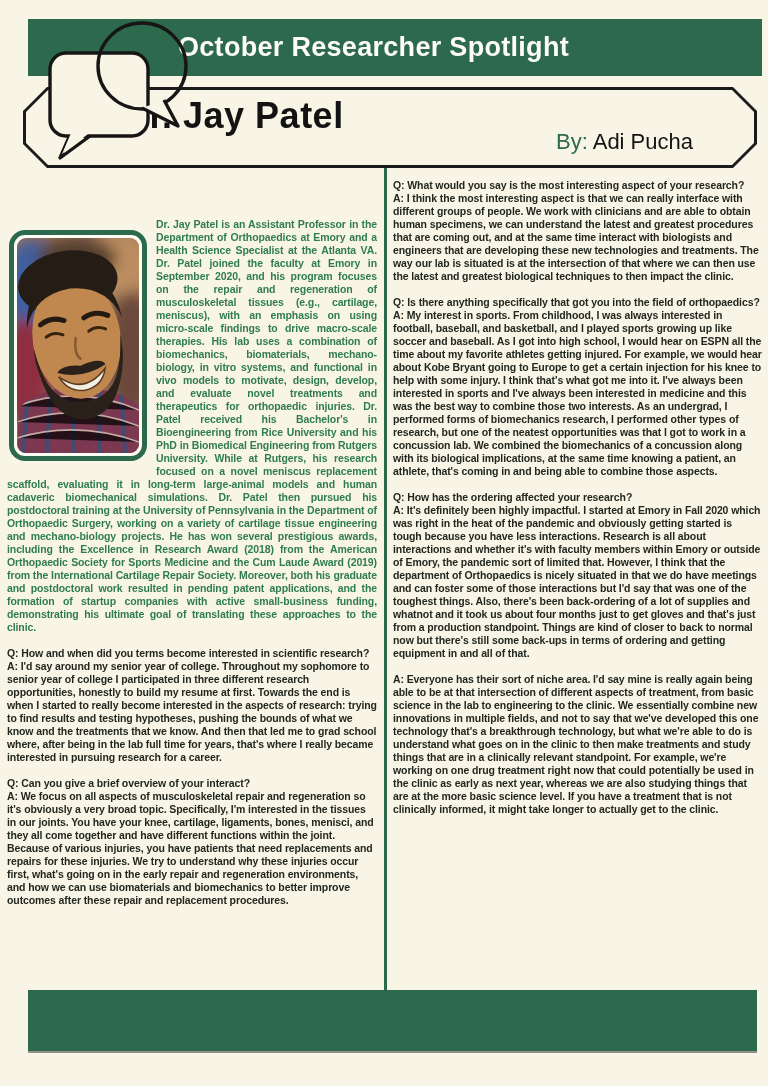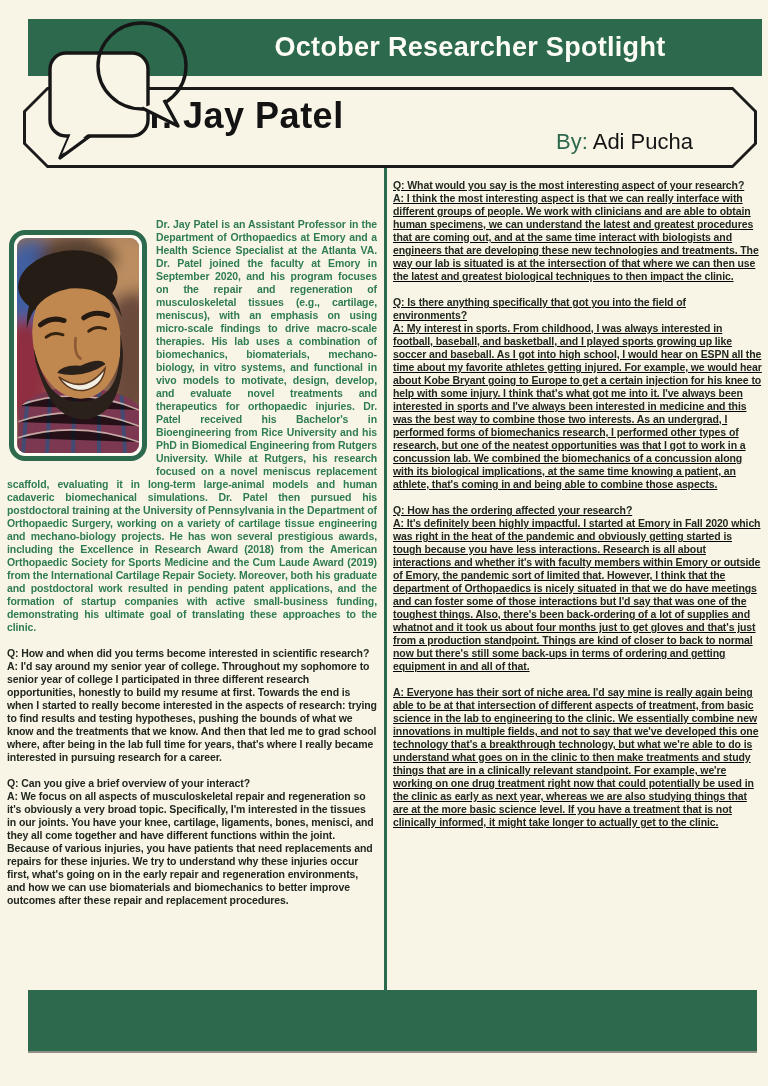--- a/index.html
+++ b/index.html
@@ -9,21 +9,21 @@
     font-family:"Liberation Sans","DejaVu Sans",sans-serif;
   }
   .page{position:absolute;inset:0;}
 
   
   .header-bar{
     position:absolute;left:28px;top:19px;width:734px;height:57px;
     background:#2d6a4d;z-index:1;
   }
   .header-title{
-    height:57px;line-height:57px;text-align:center;padding-left:150px;
+    height:57px;line-height:57px;text-align:left;padding-left:150px;
     color:#fdfdf6;font-size:27px;font-weight:800;letter-spacing:.3px;
   }
 
   
   .banner-outer{
     position:absolute;left:23px;top:87px;width:734px;height:81px;z-index:2;
     background:#1b1b1b;
     clip-path:polygon(24px 0,calc(100% - 24px) 0,100% 24px,100% calc(100% - 24px),calc(100% - 24px) 100%,24px 100%,0 calc(100% - 24px),0 24px);
   }
   .banner-inner{
@@ -50,21 +50,21 @@
     background:#2d6a4d;z-index:0;
   }
 
   
   .col-left{
     position:absolute;left:7px;top:178px;width:370px;height:804px;
     overflow:hidden;z-index:1;margin-top:40px;
   }
   .col-right{
     position:absolute;left:393px;top:179px;width:369px;height:803px;
-    overflow:hidden;z-index:1;text-decoration:underline;
+    overflow:hidden;z-index:1;
   }
   .bio-text{
     margin:0 0 13px 0;
     color:#2f7c52;font-size:10.5px;line-height:13px;font-weight:700;
     text-align:justify;letter-spacing:-0.1px;
   }
   .qa-block{margin:0 0 13px 0;}
   .qa-block p{
     margin:0;color:#222820;font-size:10.5px;line-height:13px;font-weight:700;
     letter-spacing:-0.1px;text-align:left;
@@ -192,21 +192,21 @@
       <p>A: We focus on all aspects of musculoskeletal repair and regeneration so it's obviously a very broad topic. Specifically, I'm interested in the tissues in our joints. You have your knee, cartilage, ligaments, bones, menisci, and they all come together and have different functions within the joint. Because of various injuries, you have patients that need replacements and repairs for these injuries. We try to understand why these injuries occur first, what's going on in the early repair and regeneration environments, and how we can use biomaterials and biomechanics to better improve outcomes after these repair and replacement procedures.</p>
     </div>
   </div>
 
   <div class="col-right">
     <div class="qa-block">
       <p>Q: What would you say is the most interesting aspect of your research?</p>
       <p>A: I think the most interesting aspect is that we can really interface with different groups of people. We work with clinicians and are able to obtain human specimens, we can understand the latest and greatest procedures that are coming out, and at the same time interact with biologists and engineers that are developing these new technologies and treatments. The way our lab is situated is at the intersection of that where we can then use the latest and greatest biological techniques to then impact the clinic.</p>
     </div>
     <div class="qa-block">
-      <p>Q: Is there anything specifically that got you into the field of environments?</p>
+      <p>Q: Is there anything specifically that got you into the field of orthopaedics?</p>
       <p>A: My interest in sports. From childhood, I was always interested in football, baseball, and basketball, and I played sports growing up like soccer and baseball. As I got into high school, I would hear on ESPN all the time about my favorite athletes getting injured. For example, we would hear about Kobe Bryant going to Europe to get a certain injection for his knee to help with some injury. I think that's what got me into it. I've always been interested in sports and I've always been interested in medicine and this was the best way to combine those two interests. As an undergrad, I performed forms of biomechanics research, I performed other types of research, but one of the neatest opportunities was that I got to work in a concussion lab. We combined the biomechanics of a concussion along with its biological implications, at the same time knowing a patient, an athlete, that's coming in and being able to combine those aspects.</p>
     </div>
     <div class="qa-block">
       <p>Q: How has the ordering affected your research?</p>
       <p>A: It's definitely been highly impactful. I started at Emory in Fall 2020 which was right in the heat of the pandemic and obviously getting started is tough because you have less interactions. Research is all about interactions and whether it's with faculty members within Emory or outside of Emory, the pandemic sort of limited that. However, I think that the department of Orthopaedics is nicely situated in that we do have meetings and can foster some of those interactions but I'd say that was one of the toughest things. Also, there's been back-ordering of a lot of supplies and whatnot and it took us about four months just to get gloves and that's just from a production standpoint. Things are kind of closer to back to normal now but there's still some back-ups in terms of ordering and getting equipment in and all of that.</p>
     </div>
     <div class="qa-block">
       <p>A: Everyone has their sort of niche area. I'd say mine is really again being able to be at that intersection of different aspects of treatment, from basic science in the lab to engineering to the clinic. We essentially combine new innovations in multiple fields, and not to say that we've developed this one technology that's a breakthrough technology, but what we're able to do is understand what goes on in the clinic to then make treatments and study things that are in a clinically relevant standpoint. For example, we're working on one drug treatment right now that could potentially be used in the clinic as early as next year, whereas we are also studying things that are at the more basic science level. If you have a treatment that is not clinically informed, it might take longer to actually get to the clinic.</p>
     </div>
   </div>

